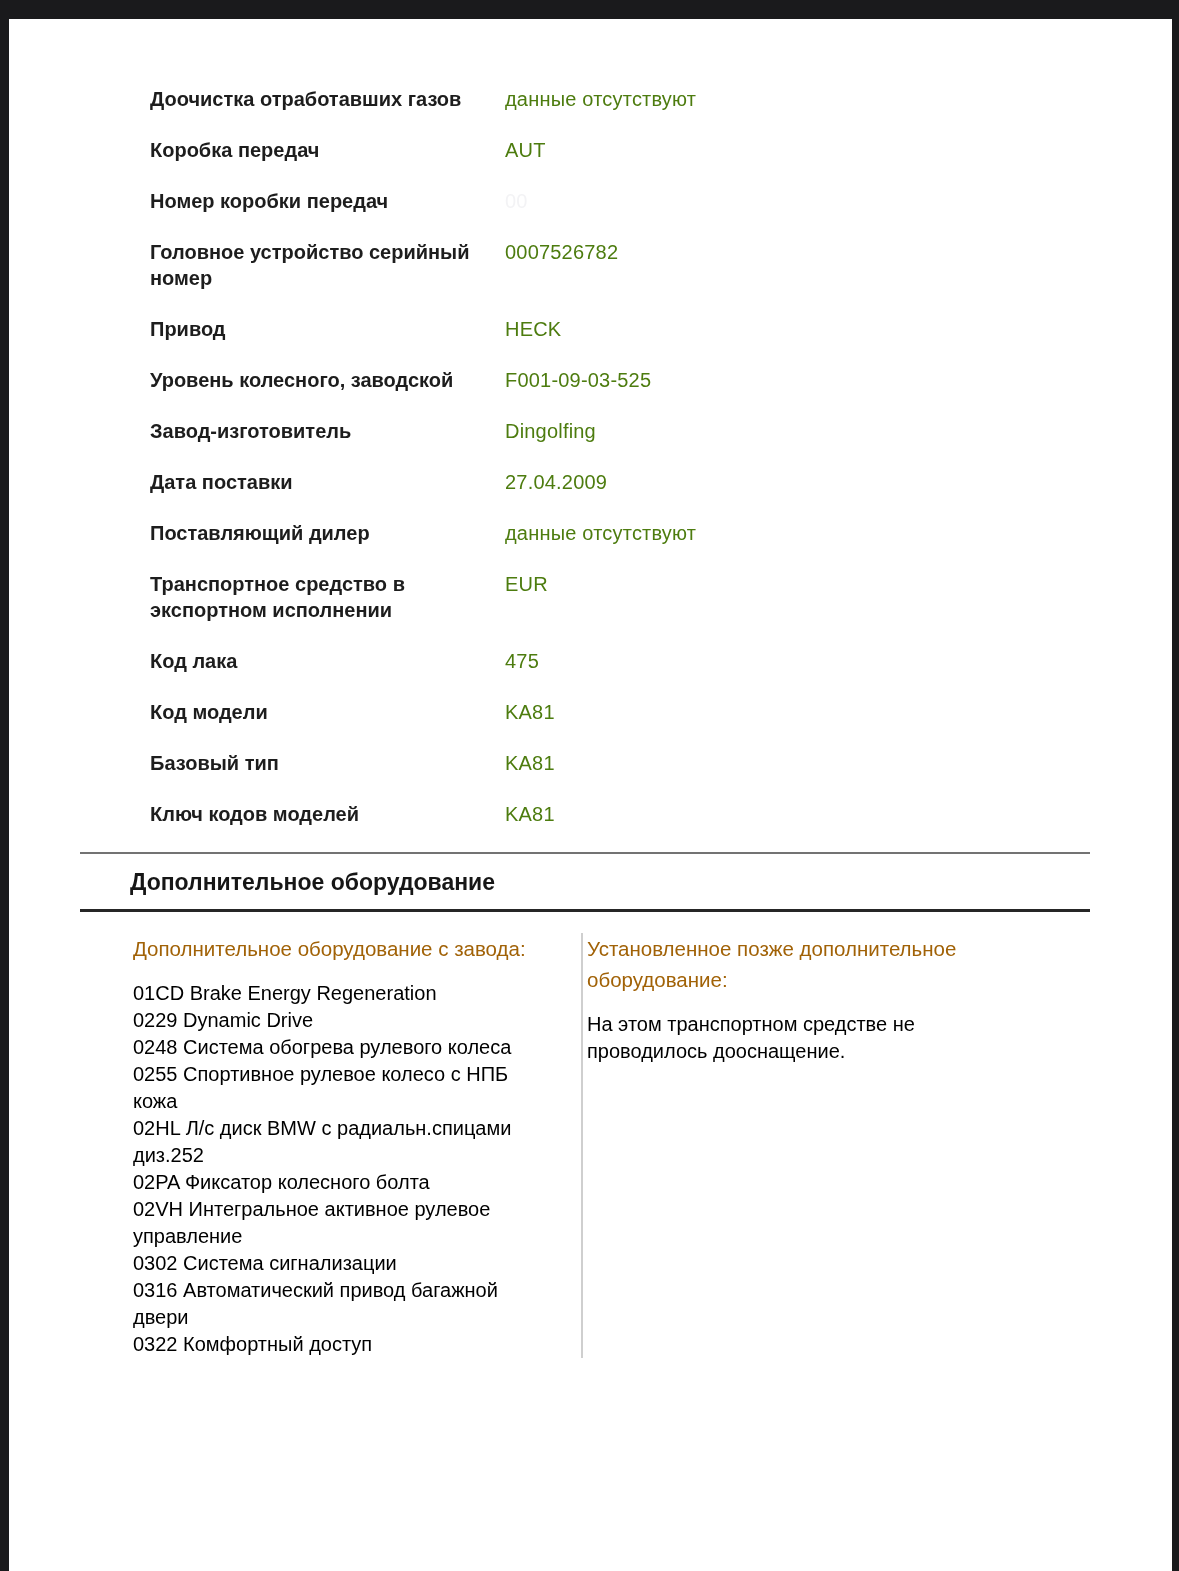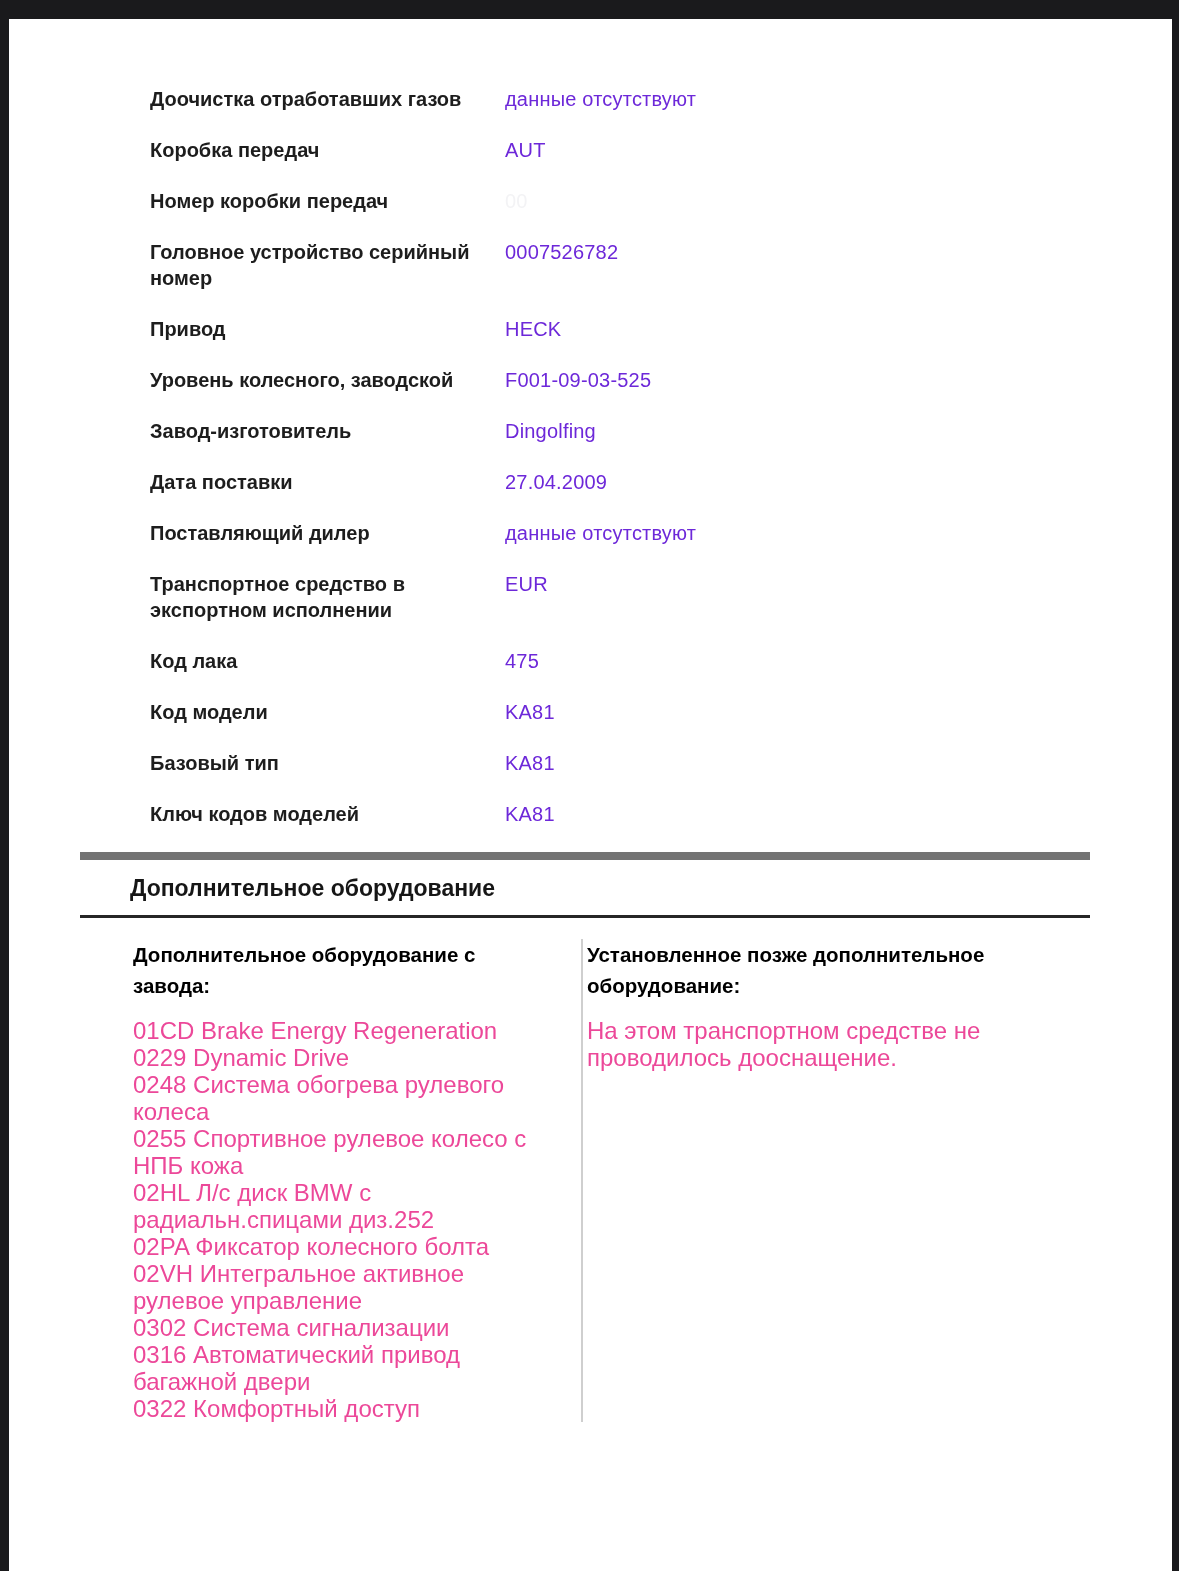--- a/index.html
+++ b/index.html
@@ -15,41 +15,41 @@
   }
   
   .specs{margin:67px 0 0 141px;}
   .spec-row{display:flex;margin-bottom:25px;}
   .spec-label{
     width:355px;flex:none;
     font-size:20px;line-height:26px;font-weight:bold;color:#1d1d1d;
     padding-right:8px;box-sizing:border-box;
   }
   .spec-value{
-    font-size:20px;line-height:26px;color:#6d28d9;letter-spacing:0.2px;
+    font-size:20px;line-height:26px;color:#4d7c0f;letter-spacing:0.2px;
   }
   .spec-value.faint{color:#f3f3f5;}
   
   .section-bar{
     margin-left:71px;width:1010px;box-sizing:border-box;
-    border-top:8px solid #737373;border-bottom:3px solid #262626;
+    border-top:2px solid #737373;border-bottom:3px solid #262626;
     padding:14px 0 13px 50px;
   }
   .section-title{font-size:23px;line-height:28px;font-weight:bold;color:#161616;}
   
   .equipment{display:flex;margin:21px 0 0 124px;align-items:stretch;}
   .eq-col{box-sizing:border-box;}
   .eq-left{width:448px;flex:none;padding-right:26px;}
   .eq-divider{width:2px;flex:none;background:#cfcfcf;}
   .eq-right{padding-left:4px;width:436px;flex:none;}
   .eq-heading{
-    font-size:20.5px;line-height:31px;font-weight:bold;color:#000000;
+    font-size:20.5px;line-height:31px;font-weight:normal;color:#a16207;
     margin-bottom:16px;
   }
-  .eq-item,.eq-text{font-size:24px;line-height:27px;color:#ec4899;}
+  .eq-item,.eq-text{font-size:20px;line-height:27px;color:#000000;}
 </style>
 </head>
 <body>
 
 <div class="page">
 
   <div class="specs">
 
       <div class="spec-row">
         <div class="spec-label">Доочистка отработавших газов</div>

